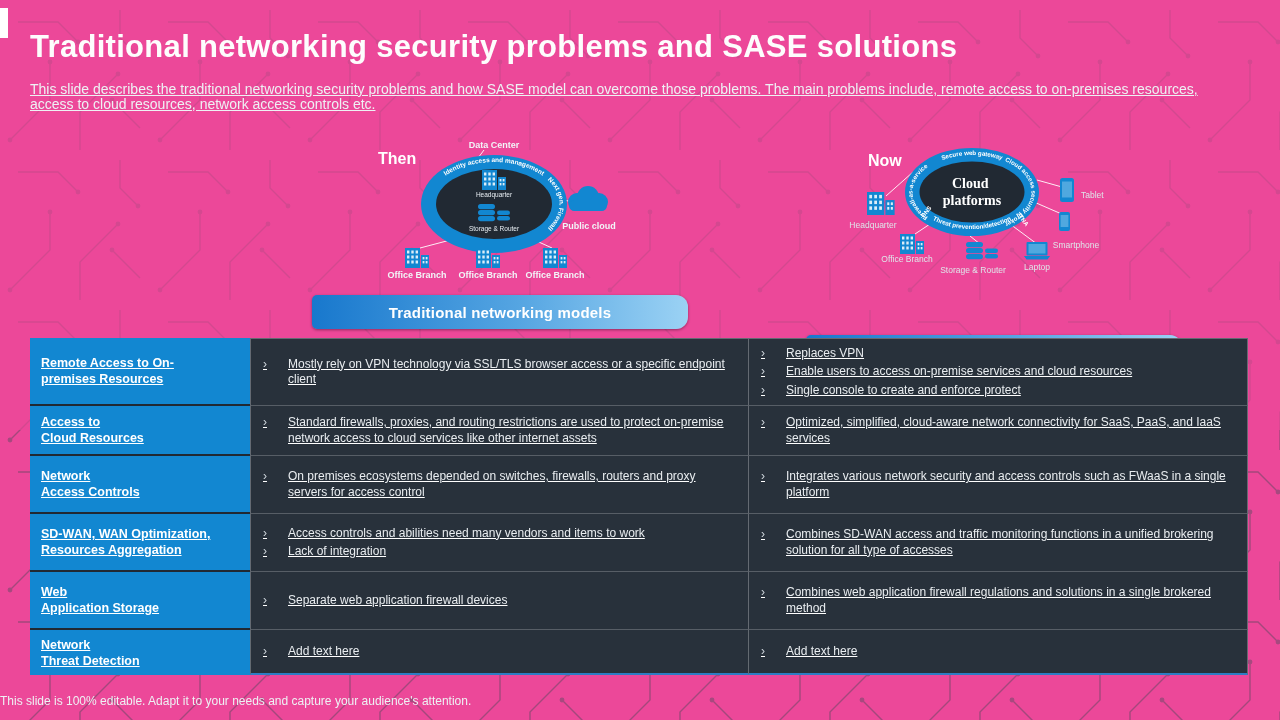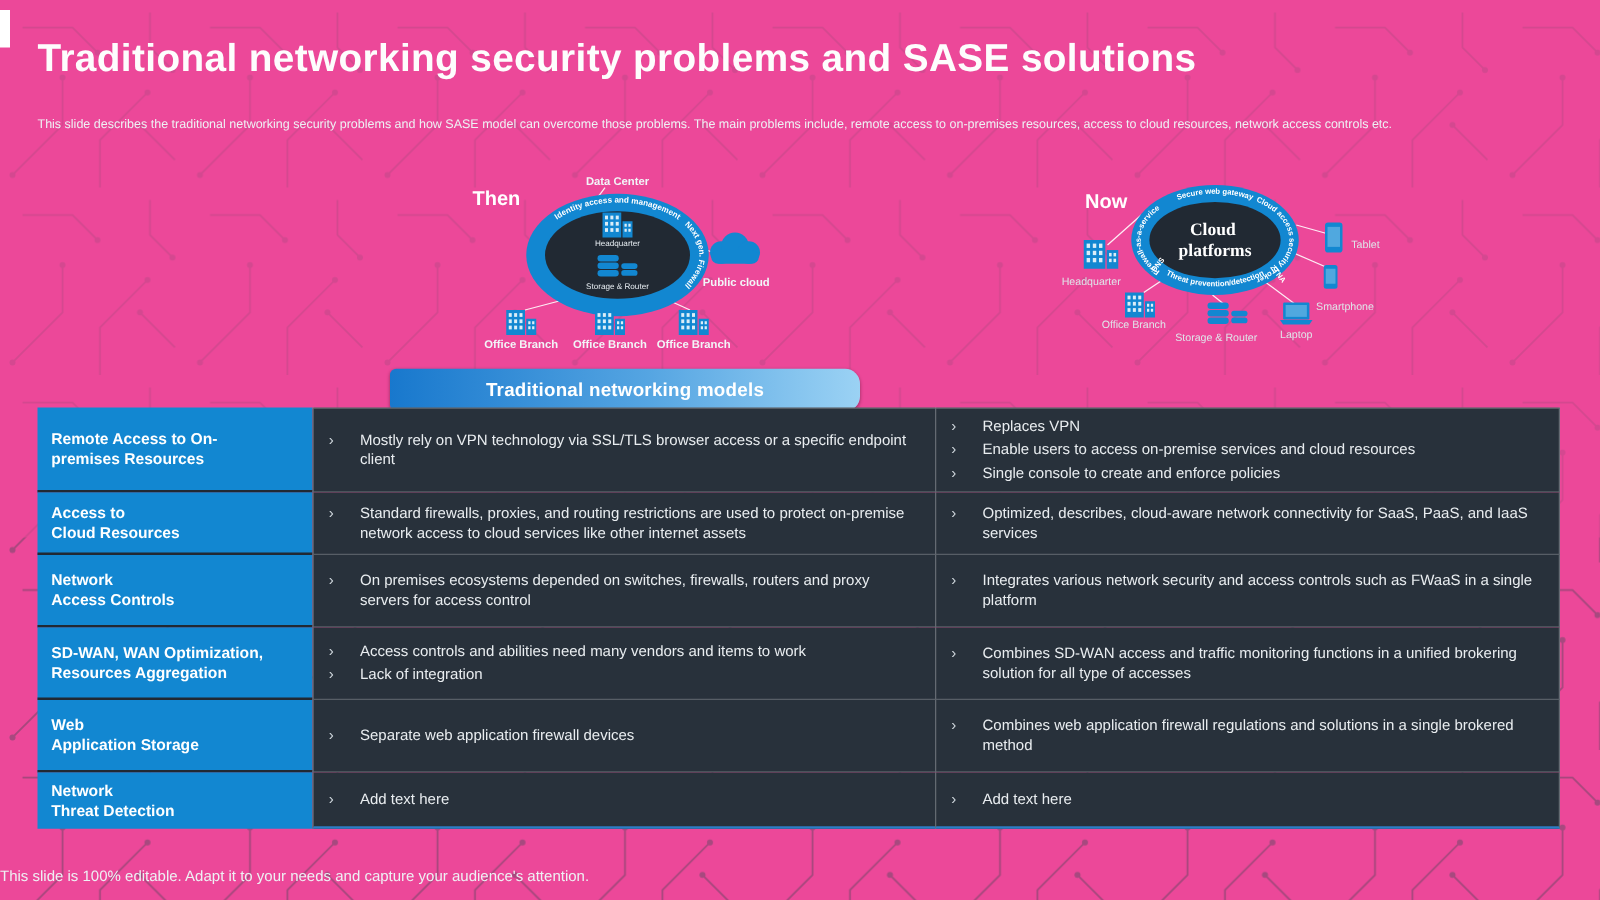--- a/index.html
+++ b/index.html
@@ -7,39 +7,40 @@
     position:relative;width:1280px;height:720px;overflow:hidden;
     background:#ec4899;color:#fff;
     font-family:"Liberation Sans",sans-serif;
   }
   .bg-pattern{position:absolute;left:0;top:0;z-index:0;}
   .layer{position:absolute;left:0;top:0;width:1280px;height:720px;z-index:1;}
 
   .accent-tick{position:absolute;left:0;top:8px;width:8px;height:30px;background:#ffffff;}
 
   .title{position:absolute;left:30px;top:29px;font-size:31px;font-weight:bold;letter-spacing:.3px;white-space:nowrap;color:#fdfdfd;}
-  .subtitle{position:absolute;left:30px;top:92px;width:1202px;font-size:10px;line-height:15px;color:#eef1f4;}
+  .subtitle{position:absolute;left:30px;top:82px;width:1202px;font-size:14px;line-height:15px;color:#eef1f4;text-decoration:underline;}
 
   .diag{position:absolute;}
 
   .banner{
     position:absolute;top:295px;width:376px;height:34px;
     border-radius:5px 12px 12px 5px;
     background:linear-gradient(90deg,#1878cd 0%,#55a5e2 55%,#9bd2f4 100%);
     display:flex;align-items:center;justify-content:center;
     font-size:15px;font-weight:bold;color:#fff;letter-spacing:.2px;
     box-shadow:0 1px 3px rgba(0,0,0,.4);
   }
   .banner.left{left:312px;}
   .banner.right{left:806px;margin-top:40px;}
 
   .cmp-table{
-    position:absolute;left:30px;top:326px;width:970px;
+    position:absolute;left:30px;top:338px;width:970px;
     display:grid;grid-template-columns:220px 498px 500px;
     grid-template-rows:68px 50px 58px 58px 58px 45px;
+    text-decoration:underline;
   }
   .lbl{
     background:#1287d1;color:#fff;font-weight:bold;font-size:12.5px;line-height:16px;
     display:flex;align-items:center;padding:4px 8px 4px 11px;white-space:pre-line;
     border-bottom:2px solid #212933;box-sizing:border-box;
   }
   .lbl.last{border-bottom:none;}
   .cell{
     background:#28313b;box-sizing:border-box;
     border-bottom:1px solid rgba(255,255,255,.22);
@@ -265,36 +266,36 @@
         <div class="item">
           <span class="mk">›</span>
           <span class="tx">Replaces VPN</span>
         </div>
         <div class="item">
           <span class="mk">›</span>
           <span class="tx">Enable users to access on-premise services and cloud resources</span>
         </div>
         <div class="item">
           <span class="mk">›</span>
-          <span class="tx">Single console to create and enforce policies</span>
+          <span class="tx">Single console to create and enforce protect</span>
         </div>
       </div>
 
       <div class="lbl">Access to
 Cloud Resources</div>
       <div class="cell">
         <div class="item">
           <span class="mk">›</span>
           <span class="tx">Standard firewalls, proxies, and routing restrictions are used to protect on-premise network access to cloud services like other internet assets</span>
         </div>
       </div>
       <div class="cell sase">
         <div class="item">
           <span class="mk">›</span>
-          <span class="tx">Optimized, describes, cloud-aware network connectivity for SaaS, PaaS, and IaaS services</span>
+          <span class="tx">Optimized, simplified, cloud-aware network connectivity for SaaS, PaaS, and IaaS services</span>
         </div>
       </div>
 
       <div class="lbl">Network
 Access Controls</div>
       <div class="cell">
         <div class="item">
           <span class="mk">›</span>
           <span class="tx">On premises ecosystems depended on switches, firewalls, routers and proxy servers for access control</span>
         </div>

